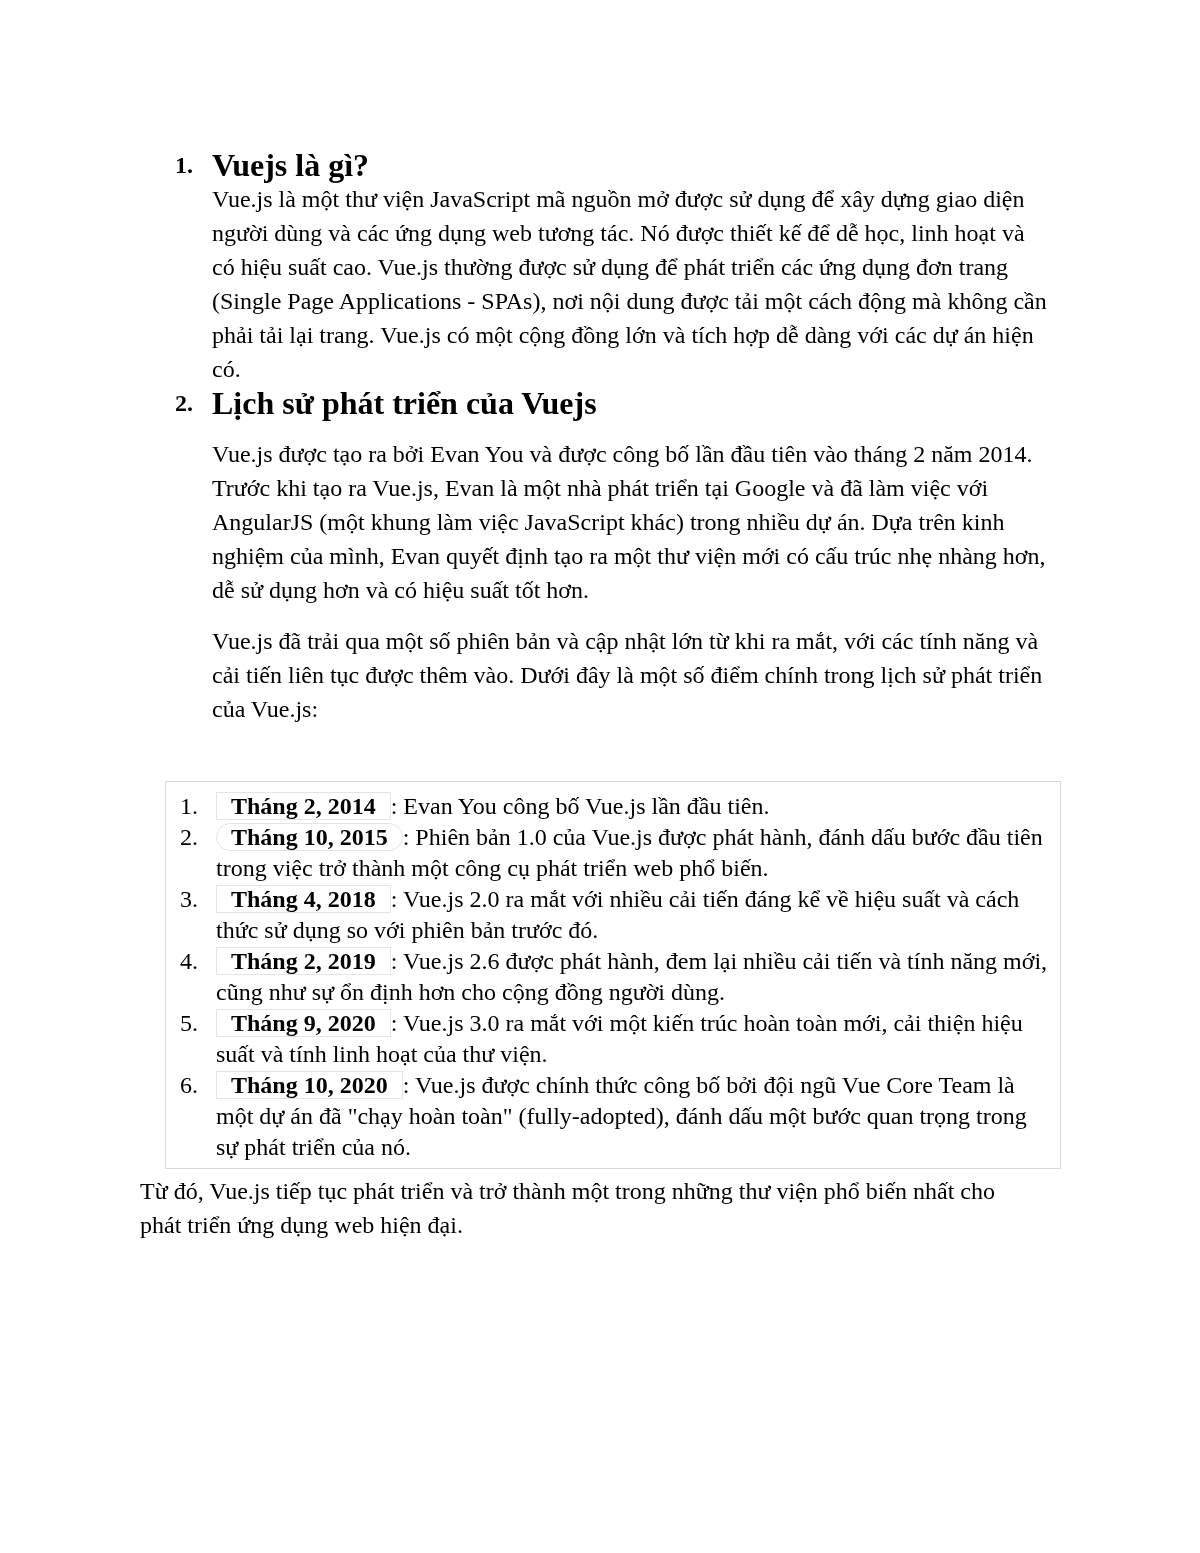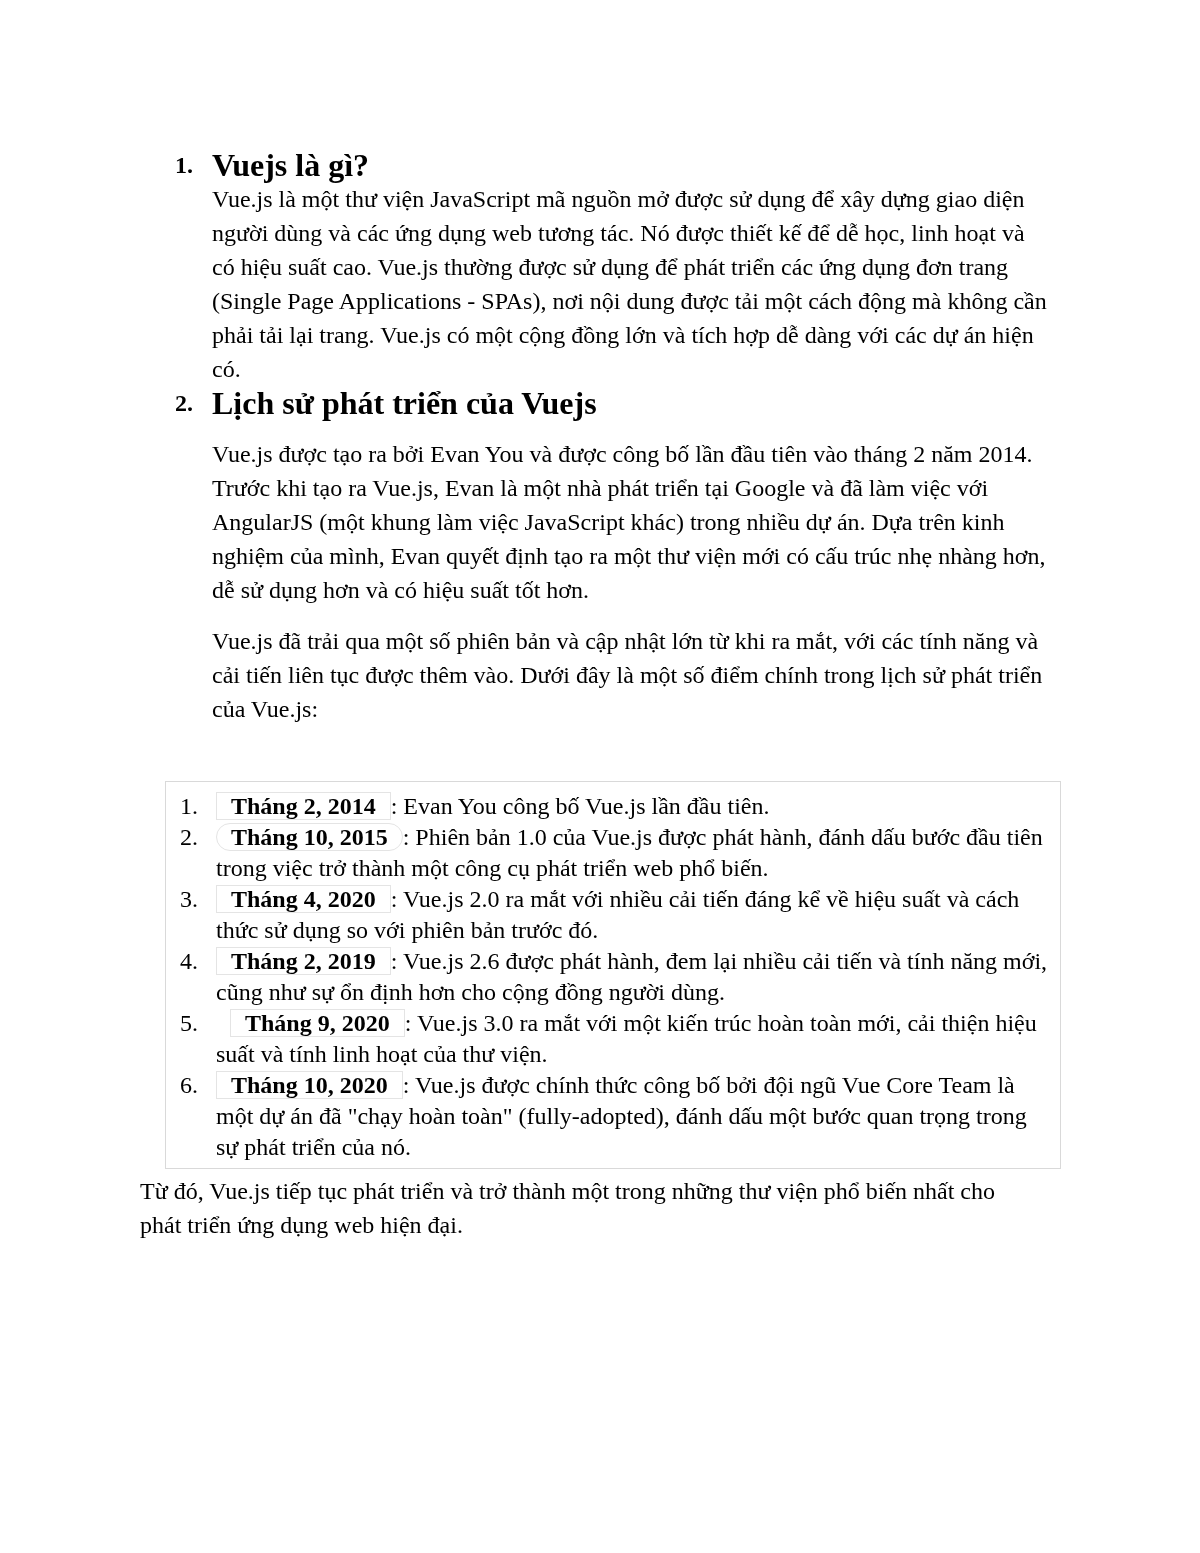--- a/index.html
+++ b/index.html
@@ -81,29 +81,29 @@
       <li class="tl-item">
         <span class="tl-num">1.</span>
         <div class="tl-text"><span class="tl-date" style="border-color: rgb(228, 228, 228);">Tháng 2, 2014</span><span>: Evan You công bố Vue.js lần đầu tiên.</span></div>
       </li>
       <li class="tl-item">
         <span class="tl-num">2.</span>
         <div class="tl-text"><span class="tl-date" style="border-color: rgb(228, 228, 228); border-radius: 14px;">Tháng 10, 2015</span><span>: Phiên bản 1.0 của Vue.js được phát hành, đánh dấu bước đầu tiên trong việc trở thành một công cụ phát triển web phổ biến.</span></div>
       </li>
       <li class="tl-item">
         <span class="tl-num">3.</span>
-        <div class="tl-text"><span class="tl-date" style="border-color: rgb(228, 228, 228);">Tháng 4, 2020</span><span>: Vue.js 2.0 ra mắt với nhiều cải tiến đáng kể về hiệu suất và cách thức sử dụng so với phiên bản trước đó.</span></div>
+        <div class="tl-text"><span class="tl-date" style="border-color: rgb(228, 228, 228);">Tháng 4, 2018</span><span>: Vue.js 2.0 ra mắt với nhiều cải tiến đáng kể về hiệu suất và cách thức sử dụng so với phiên bản trước đó.</span></div>
       </li>
       <li class="tl-item">
         <span class="tl-num">4.</span>
         <div class="tl-text"><span class="tl-date" style="border-color: rgb(228, 228, 228);">Tháng 2, 2019</span><span>: Vue.js 2.6 được phát hành, đem lại nhiều cải tiến và tính năng mới, cũng như sự ổn định hơn cho cộng đồng người dùng.</span></div>
       </li>
       <li class="tl-item">
         <span class="tl-num">5.</span>
-        <div class="tl-text"><span class="tl-date" style="border-color: rgb(228, 228, 228); margin-left: 14px;">Tháng 9, 2020</span><span>: Vue.js 3.0 ra mắt với một kiến trúc hoàn toàn mới, cải thiện hiệu suất và tính linh hoạt của thư viện.</span></div>
+        <div class="tl-text"><span class="tl-date" style="border-color: rgb(228, 228, 228);">Tháng 9, 2020</span><span>: Vue.js 3.0 ra mắt với một kiến trúc hoàn toàn mới, cải thiện hiệu suất và tính linh hoạt của thư viện.</span></div>
       </li>
       <li class="tl-item">
         <span class="tl-num">6.</span>
         <div class="tl-text"><span class="tl-date" style="border-color: rgb(228, 228, 228); text-align: right;">Tháng 10, 2020</span><span>: Vue.js được chính thức công bố bởi đội ngũ Vue Core Team là một dự án đã "chạy hoàn toàn" (fully-adopted), đánh dấu một bước quan trọng trong sự phát triển của nó.</span></div>
       </li>
     </ol>
   </div>
 
   <p class="closing">Từ đó, Vue.js tiếp tục phát triển và trở thành một trong những thư viện phổ biến nhất cho phát triển ứng dụng web hiện đại.</p>
 

